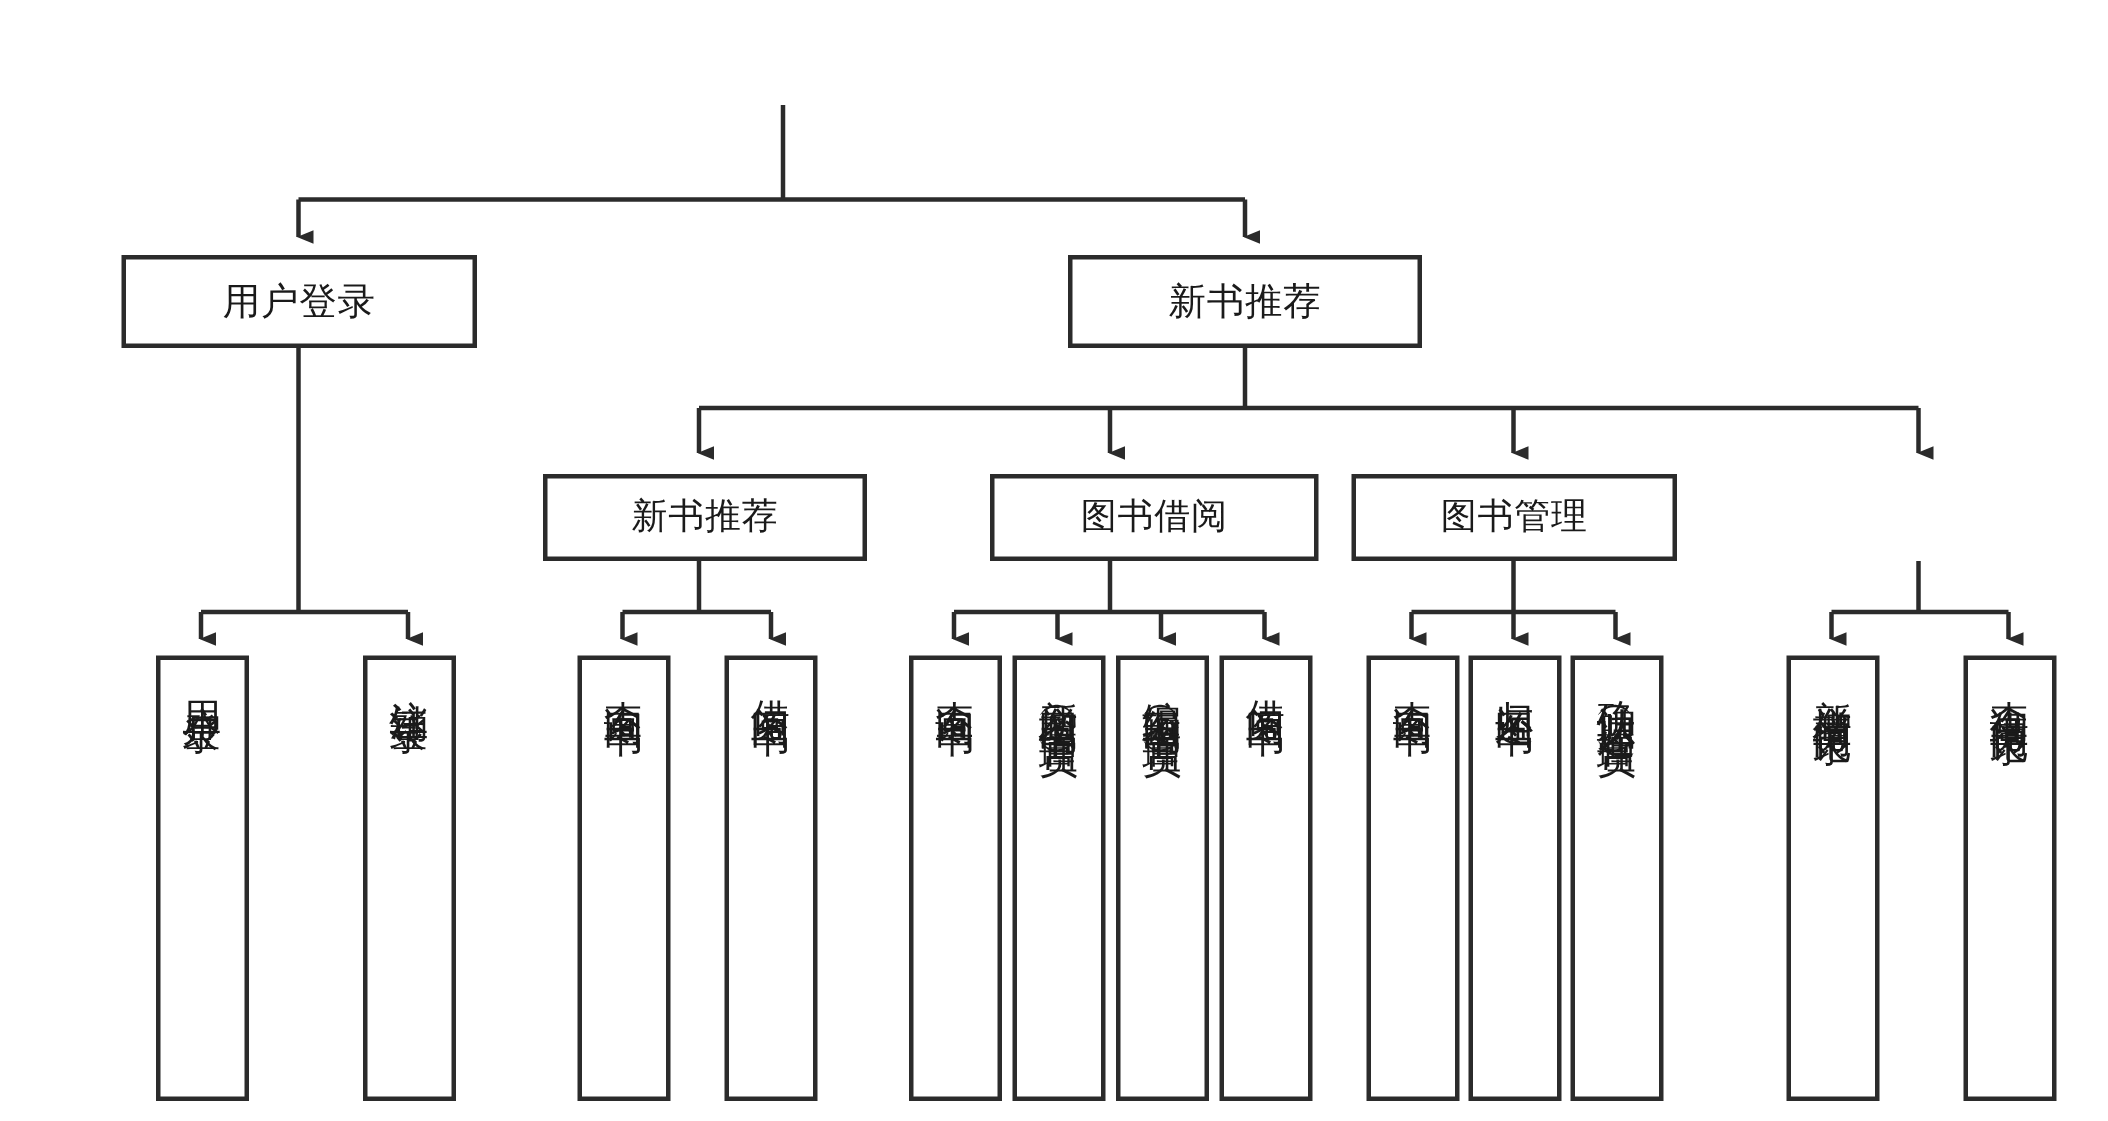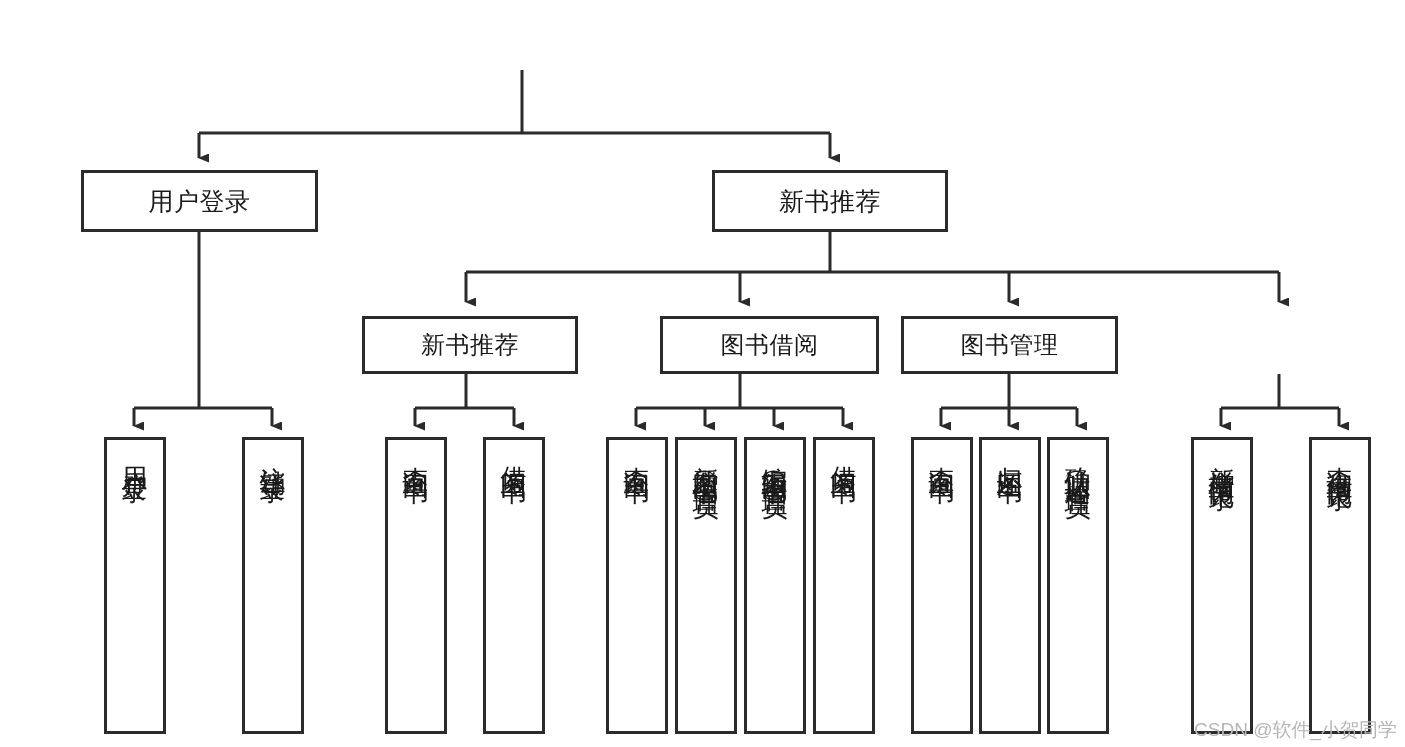--- a/index.html
+++ b/index.html
@@ -180,15 +180,14 @@
     <span class="label">确认归还（管理员）</span>
   </div>
 
   <div class="node leaf" style="left:1191px; top:437px; width:62px; height:297px;">
     <span class="label">新增借阅记录</span>
   </div>
   <div class="node leaf" style="left:1309px; top:437px; width:62px; height:297px;">
     <span class="label">查询借阅记录</span>
   </div>
 
-  <div id="watermark">CSDN @软件_小贺同学</div>
 
 </div>
 
 </body></html>

